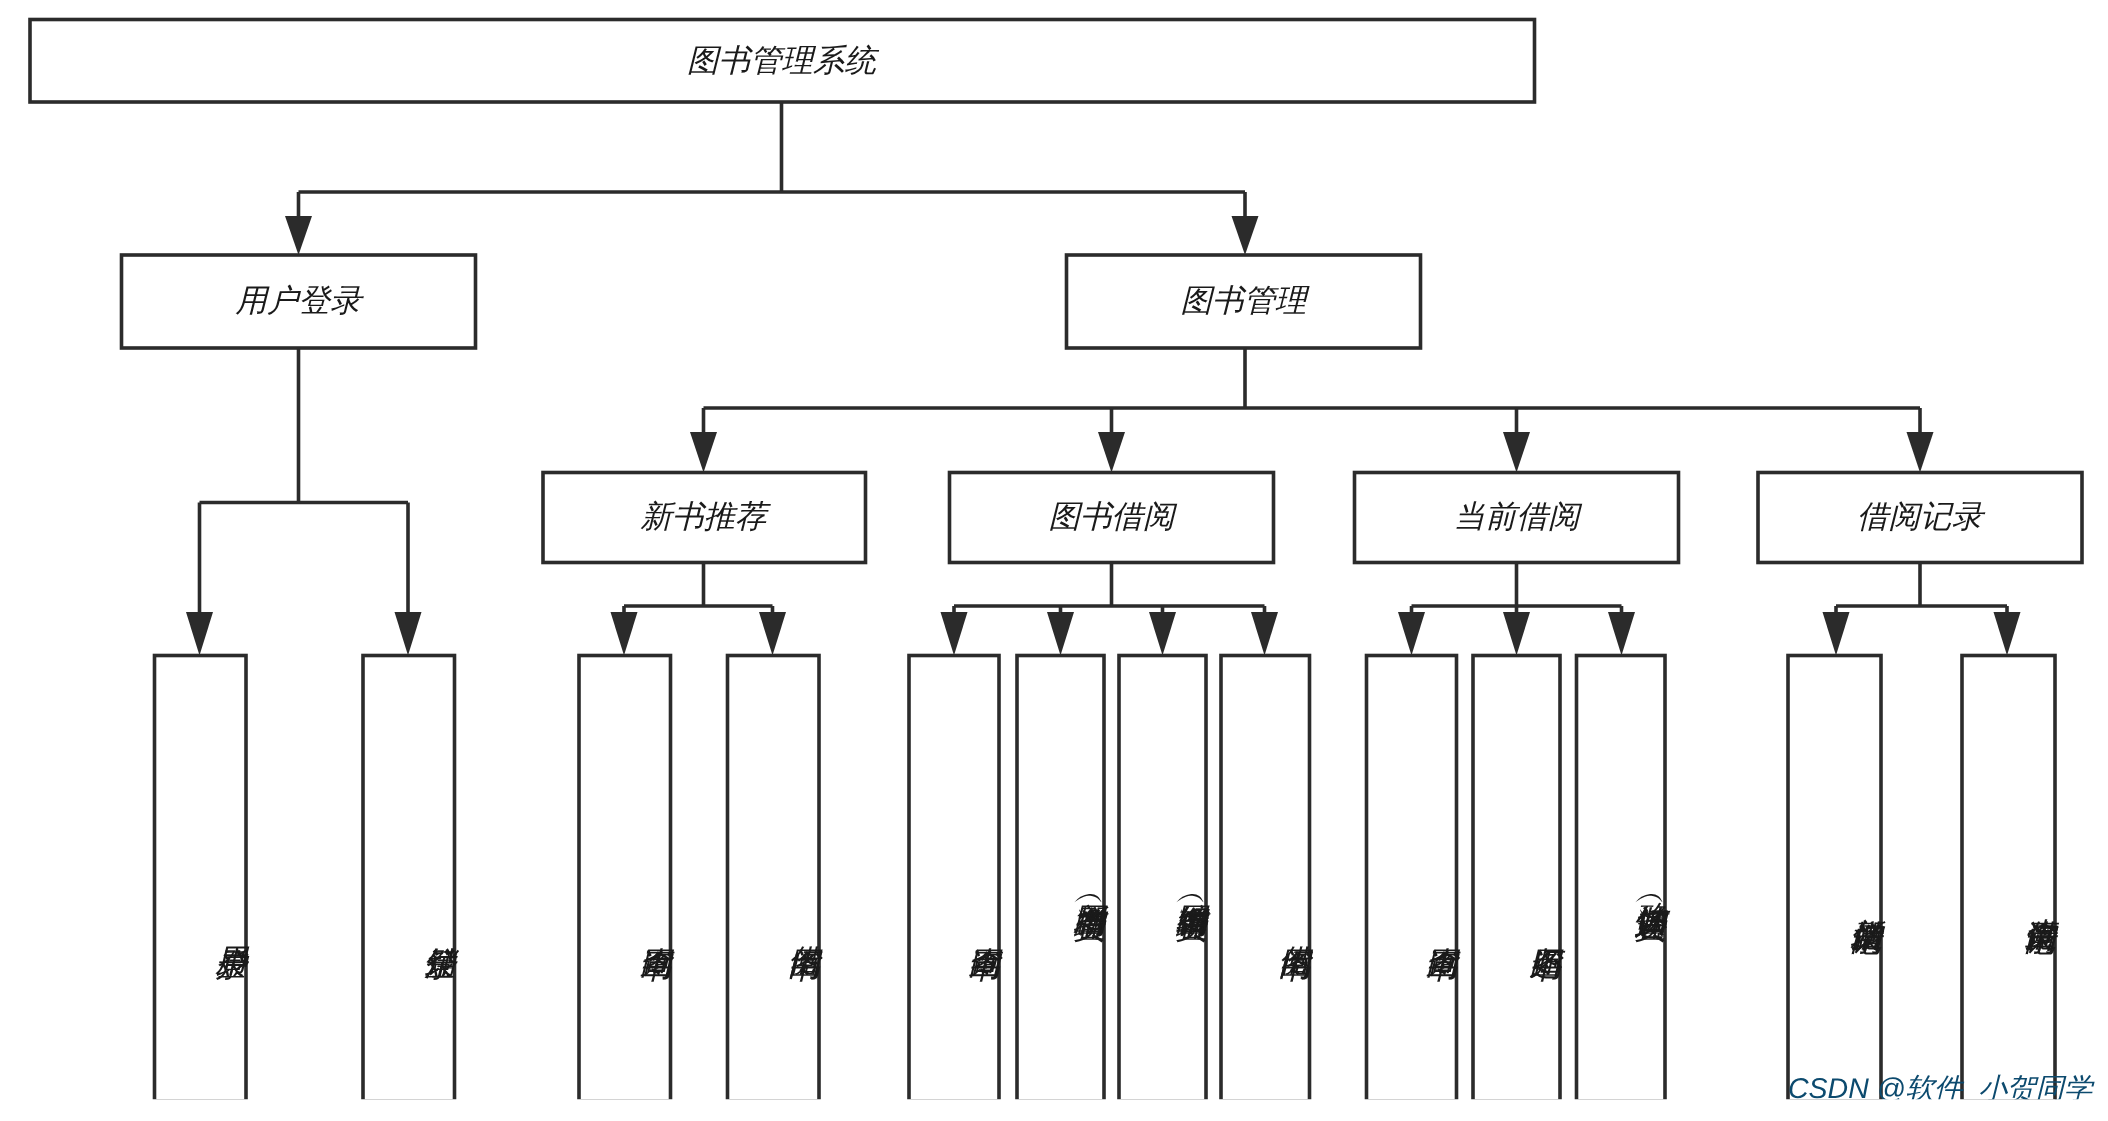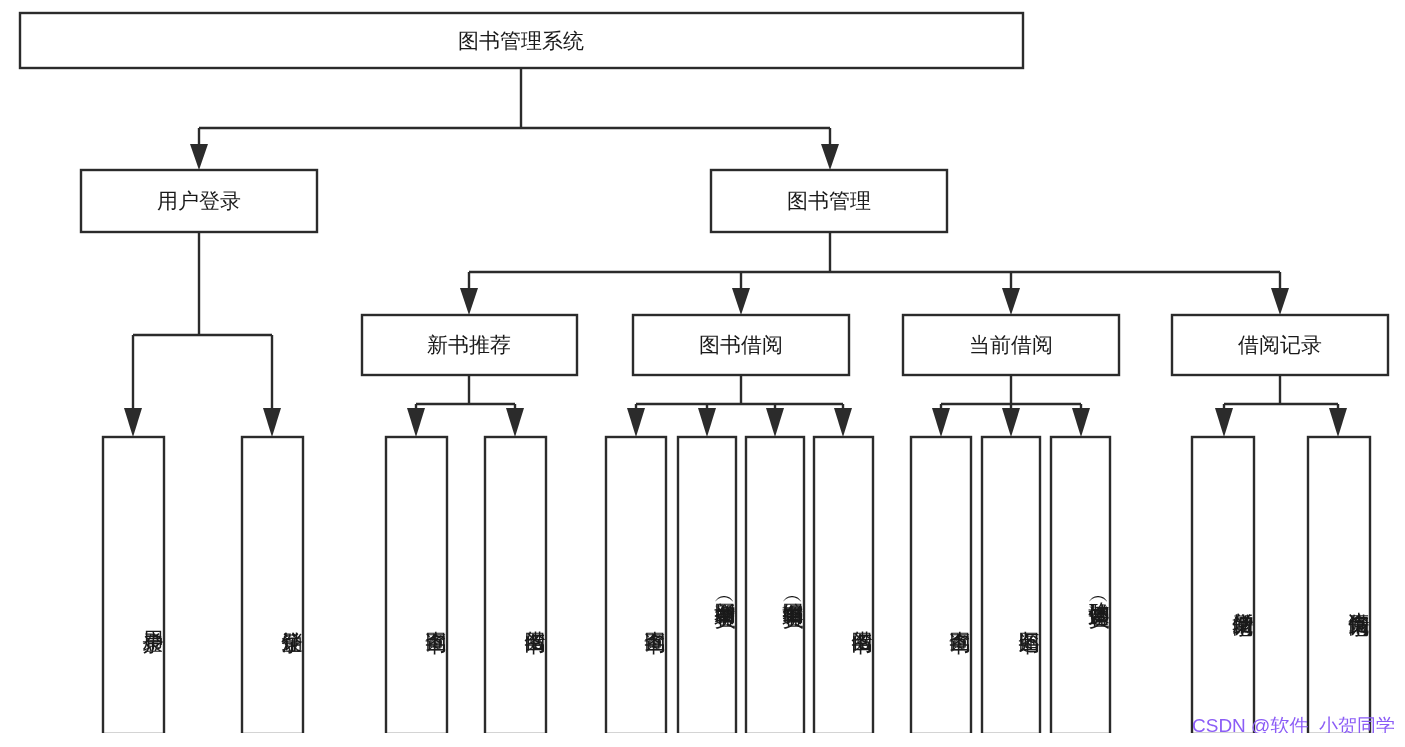--- a/index.html
+++ b/index.html
@@ -10,20 +10,21 @@
   }
   body {
     font-family: "Liberation Sans", "DejaVu Sans", sans-serif;
   }
   #diagram-root {
     position: relative;
     width: 1405px;
     height: 733px;
     background: #ffffff;
     overflow: hidden;
+    font-style: italic;
   }
   svg#flow-svg {
     position: absolute;
     left: 0;
     top: 0;
     width: 1405px;
     height: 747px;
     display: block;
   }
   .node-rect {
@@ -61,21 +62,21 @@
     display: flex;
     align-items: flex-start;
     justify-content: center;
     pointer-events: none;
     user-select: none;
   }
   .watermark {
     position: absolute;
     font-family: "Liberation Sans", "DejaVu Sans", sans-serif;
     font-size: 19px;
-    color: #8b5cf6;
+    color: #0c4a6e;
     white-space: nowrap;
     user-select: none;
   }
 </style>
 </head>
 <body>
 
 <div id="diagram-root">
 
   <svg id="flow-svg" viewBox="0 0 1405 747">

